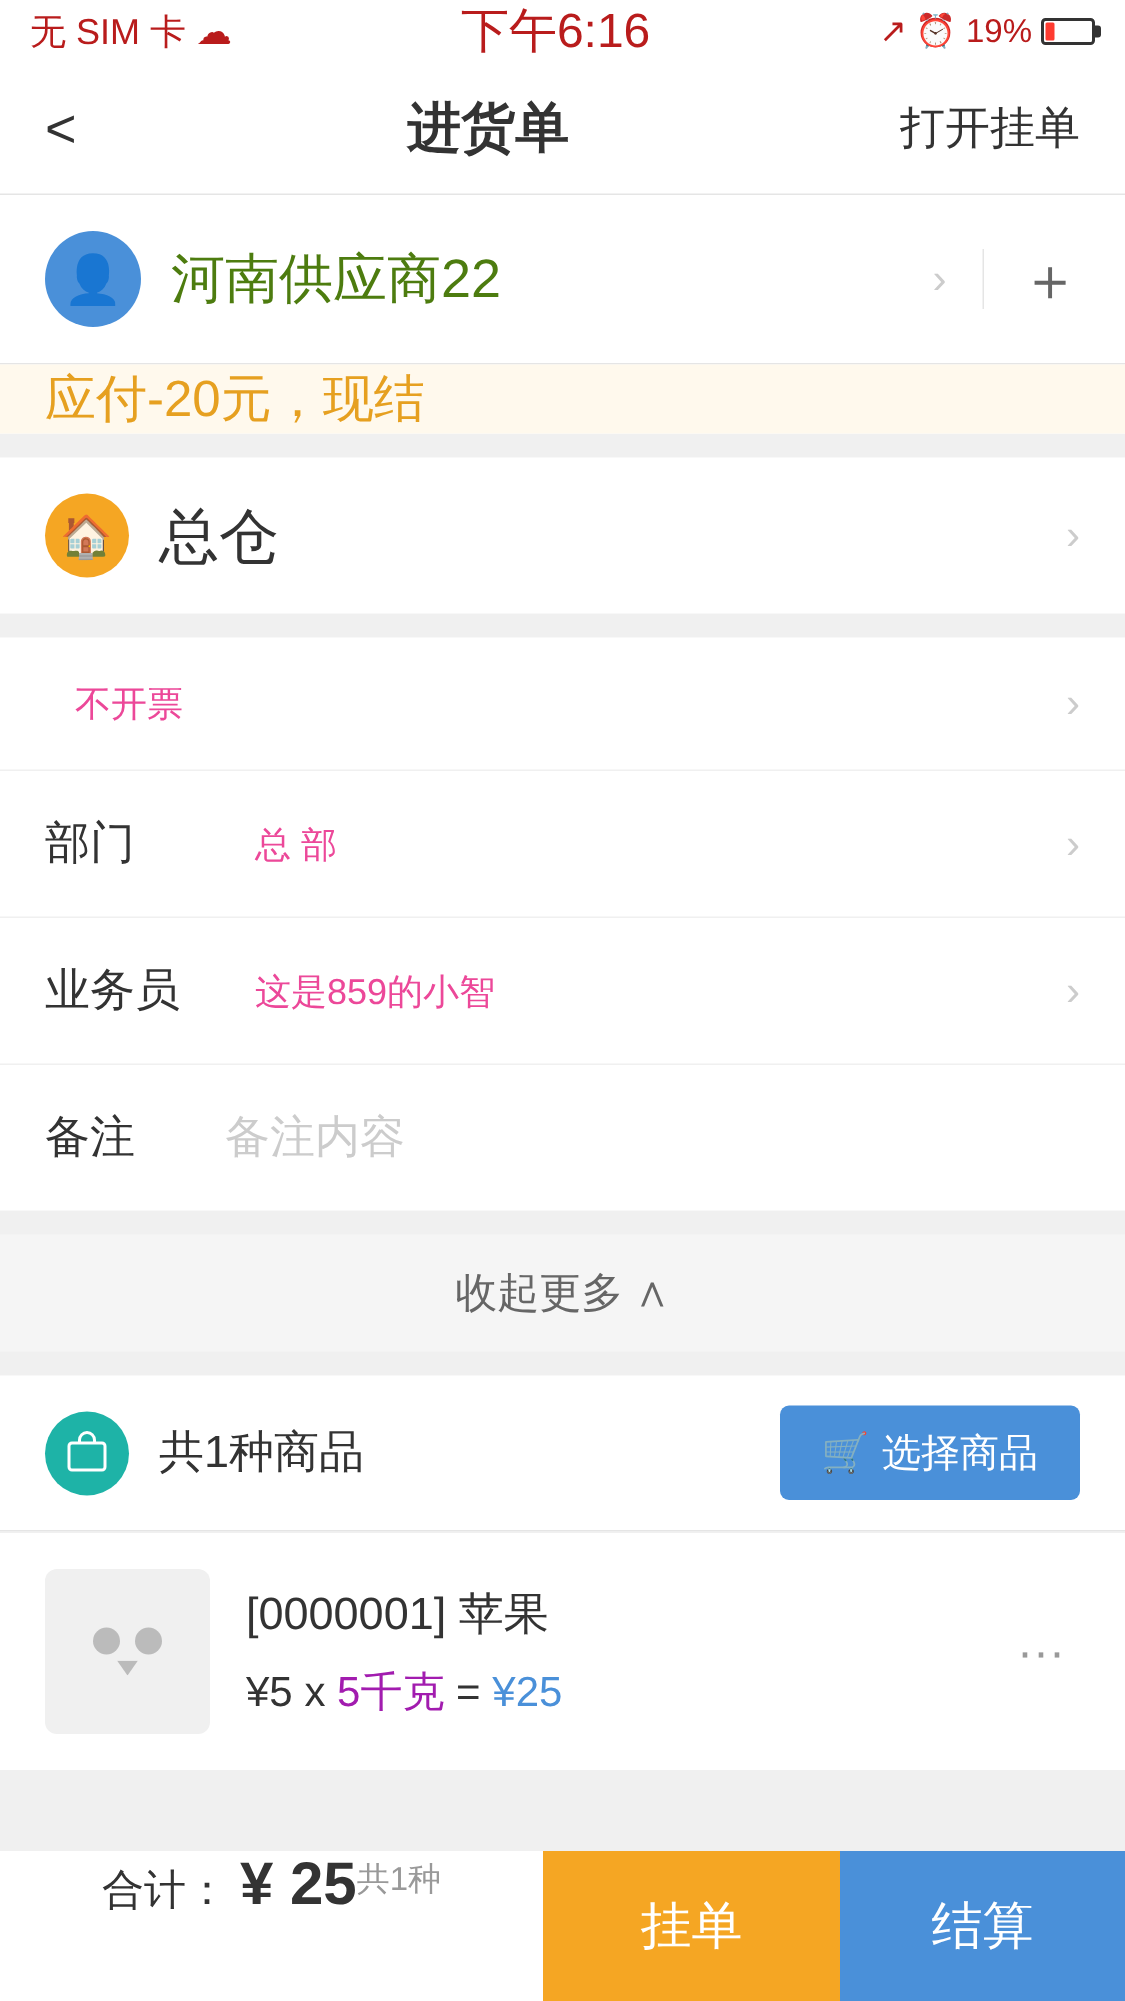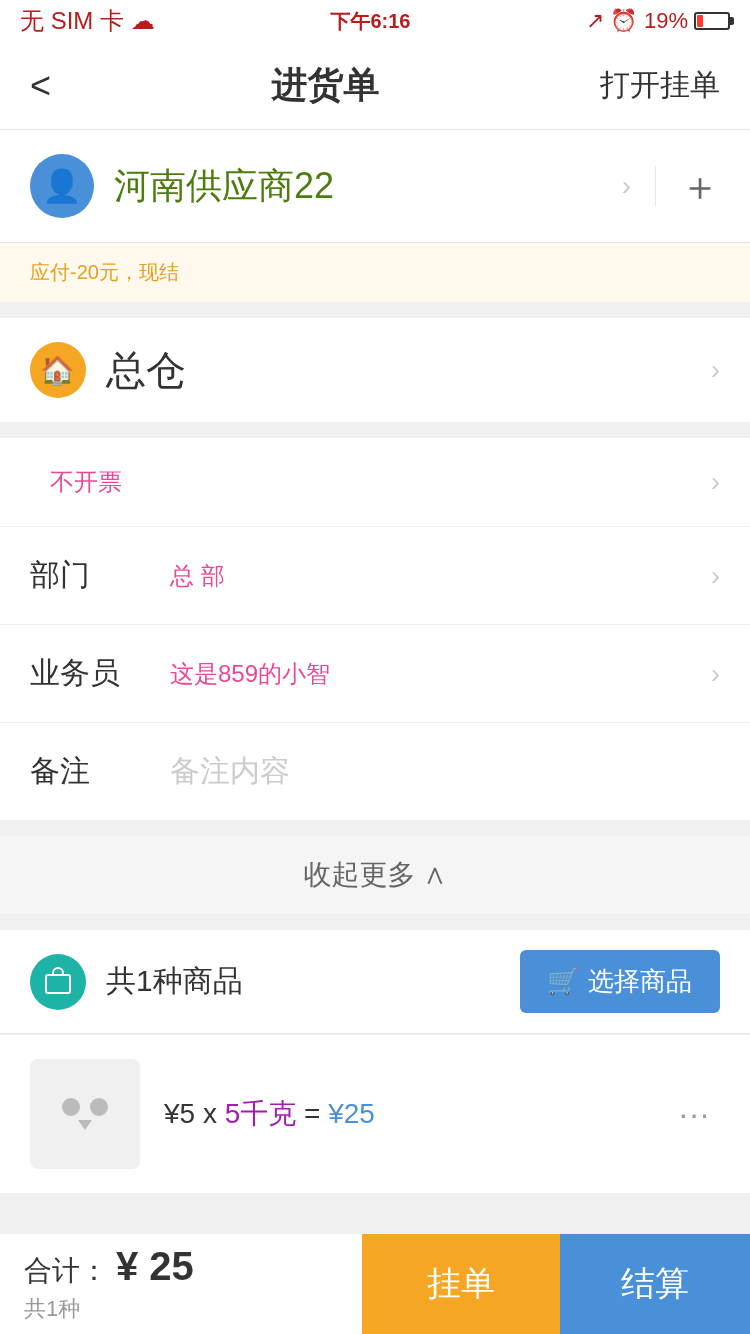--- a/index.html
+++ b/index.html
@@ -18,21 +18,21 @@
       height: 42px;
       background: #fff;
       display: flex;
       align-items: center;
       justify-content: space-between;
       padding: 0 20px;
       font-size: 24px;
       color: #b91c1c;
     }
     .status-left { display: flex; align-items: center; gap: 10px; }
-    .status-center { font-size: 20px; font-weight: 700; }
+    .status-center { font-size: 32px; font-weight: 400; }
     .status-right { display: flex; align-items: center; gap: 6px; font-size: 22px; }
     .battery-icon {
       display: inline-block;
       width: 36px; height: 18px;
       border: 2px solid #333;
       border-radius: 3px;
       position: relative;
     }
     .battery-icon::after {
       content: '';
@@ -123,22 +123,22 @@
     }
     .add-btn {
       font-size: 40px;
       color: #666;
       cursor: pointer;
     }
 
     
     .payment-notice {
       background: #fff9ed;
-      padding: 16px 30px;
-      font-size: 20px;
+      padding: 0 30px;
+      font-size: 34px;
       color: #e6a020;
     }
 
     
     .warehouse-row {
       display: flex;
       align-items: center;
       padding: 24px 30px;
     }
     .warehouse-icon {
@@ -178,21 +178,20 @@
     .form-value {
       flex: 1;
       font-size: 24px;
       color: #ec4899;
       margin-left: 20px;
     }
     .form-placeholder {
       flex: 1;
       font-size: 30px;
       color: #ccc;
-      margin-left: 20px;
     }
 
     
     .collapse-row {
       background: #f5f5f5;
       text-align: center;
       padding: 20px;
       font-size: 28px;
       color: #666;
       margin-bottom: 16px;
@@ -293,21 +292,21 @@
       left: 0;
       width: 750px;
       height: 100px;
       display: flex;
       align-items: stretch;
     }
     .bottom-total {
       flex: 1;
       background: #fff;
       display: flex;
-      flex-direction: column;
+      flex-direction: row;
       justify-content: center;
       padding: 0 24px;
     }
     .bottom-total-main {
       font-size: 28px;
       color: #333;
       display: flex;
       align-items: baseline;
       gap: 8px;
     }
@@ -453,20 +452,24 @@
       <div class="product-thumb">
         <div class="owl-logo">
           <div class="owl-eyes">
             <div class="owl-eye"></div>
             <div class="owl-eye"></div>
           </div>
           <div class="owl-beak"></div>
         </div>
       </div>
       <div class="product-info">
+        <div class="product-name">
+          <span>[0000001]</span>
+          <span>苹果</span>
+        </div>
         <div class="product-price">
           <span>¥5</span>
           <span> x </span>
           <span class="highlight">5千克</span>
           <span> = </span>
           <span class="total">¥25</span>
         </div>
       </div>
       <div class="product-more">···</div>
     </div>

